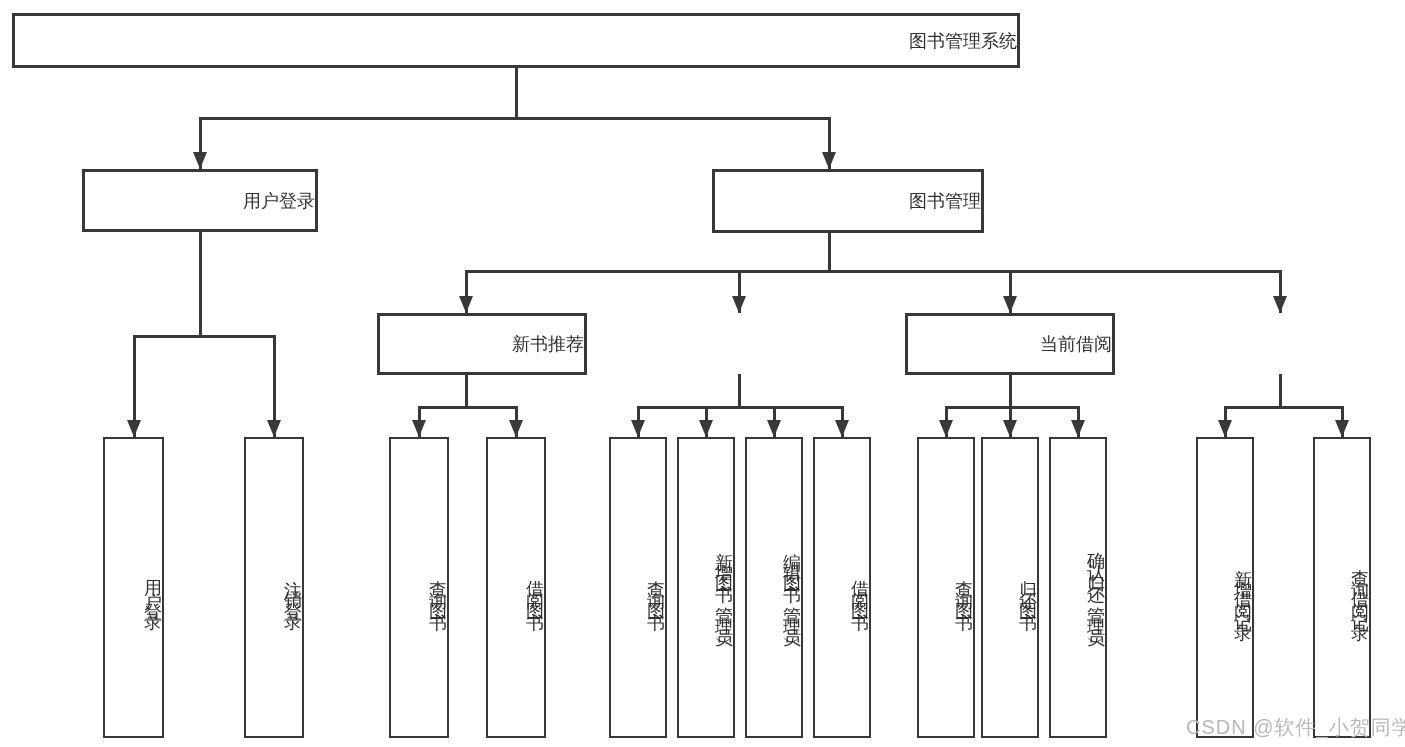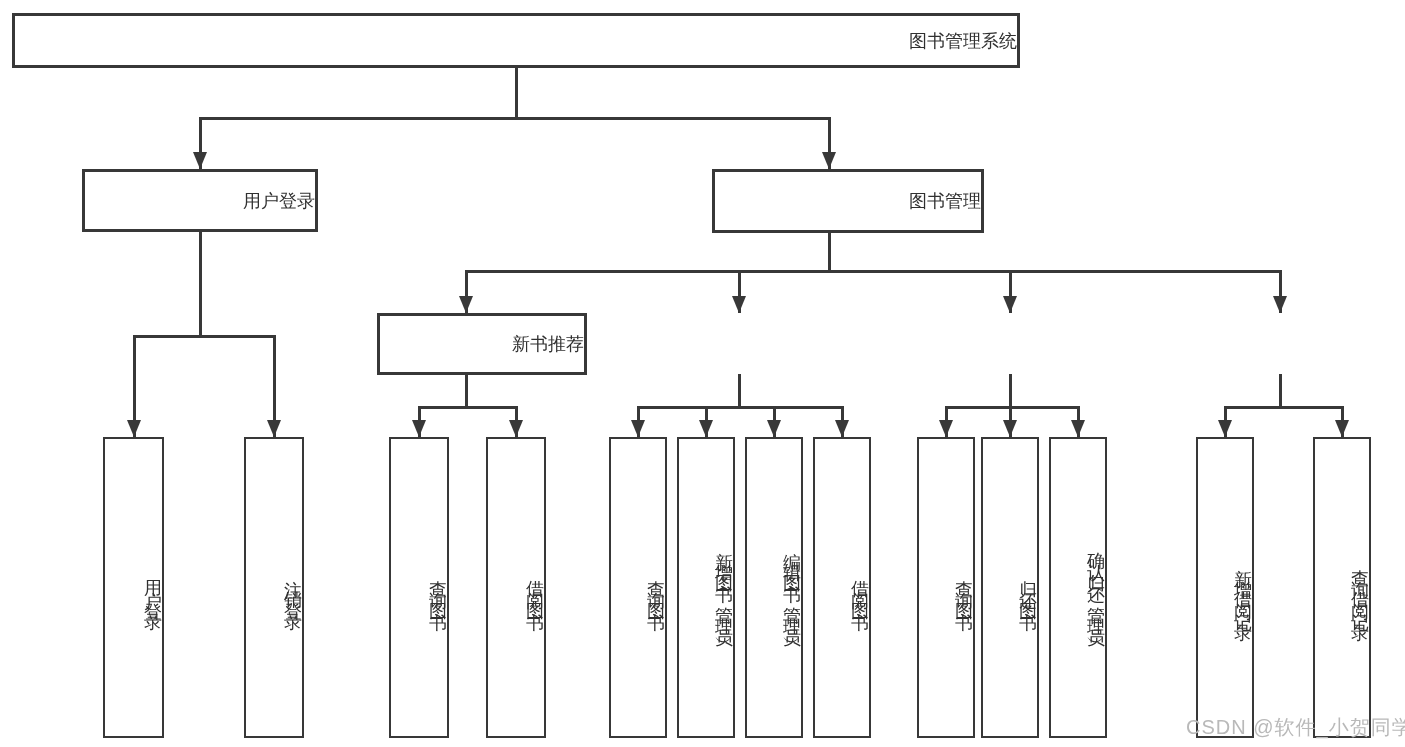--- a/index.html
+++ b/index.html
@@ -91,20 +91,23 @@
 
   <div class="node" id="n-user-login">
     <span class="lbl">用户登录</span>
   </div>
   <div class="node" id="n-book-mgmt">
     <span class="lbl">图书管理</span>
   </div>
 
   <div class="node" id="n-new-book">
     <span class="lbl">新书推荐</span>
+  </div>
+  <div class="node" id="n-current-borrow">
+    <span class="lbl">当前借阅</span>
   </div>
 
   <div class="node tall" id="t-login">
     <span class="lbl">用户登录</span>
   </div>
   <div class="node tall" id="t-logout">
     <span class="lbl">注销登录</span>
   </div>
 
   <div class="node tall" id="t-query1">

